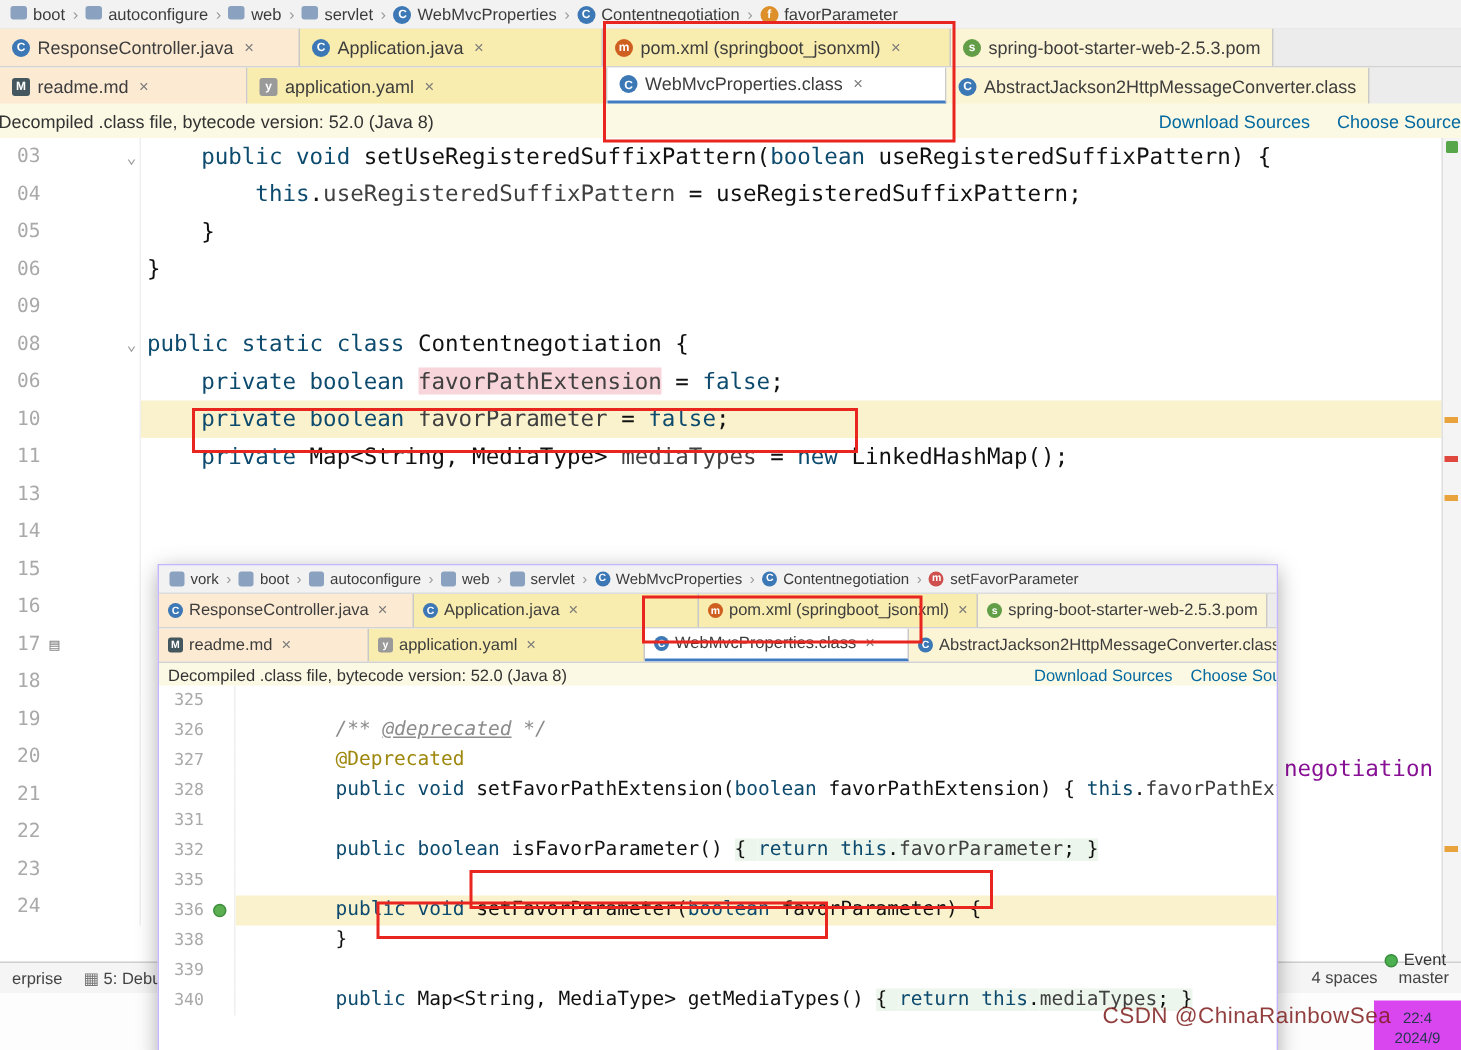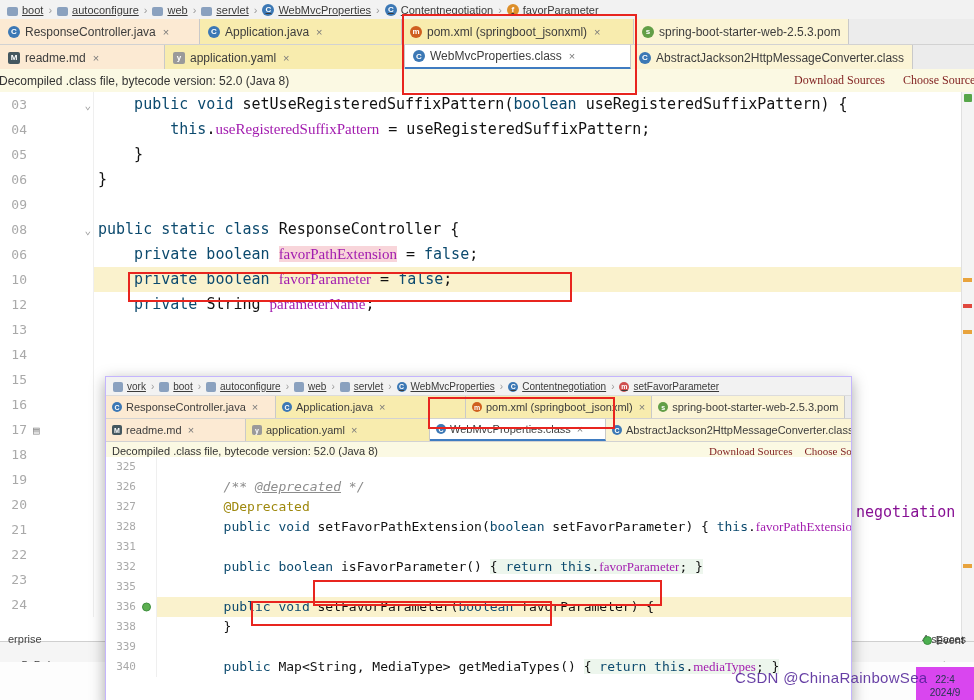--- a/index.html
+++ b/index.html
@@ -2,21 +2,21 @@
 <html><head>
 <meta charset="utf-8">
 <style>
   html,body{margin:0;padding:0;background:#e8e8e8;}
   #app{position:relative;width:974px;height:700px;background:#fff;overflow:hidden;
        font-family:"Liberation Sans",sans-serif;font-size:12px;color:#333;}
 
   
   .breadcrumbs{display:flex;align-items:center;padding-left:4px;background:#f2f2f2;
                border-bottom:1px solid #dcdcdc;height:19px;font-size:11px;color:#3b3b3b;overflow:hidden;white-space:nowrap;}
-  .bc-item{display:inline-flex;align-items:flex-end;gap:4px;padding:0 3px;text-decoration:underline;}
+  .bc-item{display:inline-flex;align-items:flex-start;gap:4px;padding:0 3px;}
   .bc-sep{color:#9a9a9a;padding:0 2px;}
 
   
   .ic{display:inline-flex;width:12px;height:12px;border-radius:50%;align-items:center;justify-content:center;
       font-size:8px;font-weight:bold;color:#fff;flex:none;font-family:"Liberation Sans",sans-serif;}
   .ic-class{background:#3c78b5;}
   .ic-maven{background:#cf5f1f;}
   .ic-method{background:#cf4f4f;}
   .ic-field{background:#dd8f2a;}
   .ic-md{background:#44575f;border-radius:2px;}
@@ -40,65 +40,65 @@
   #outer-tabs .trow2 .tab:nth-child(1){min-width:165px;}
   #outer-tabs .trow2 .tab:nth-child(2){min-width:240px;}
   #outer-tabs .trow2 .tab:nth-child(3){min-width:226px;}
 
   
   .notif{display:flex;align-items:center;padding:0 8px;gap:18px;background:#fbf9e3;
          border-bottom:1px solid #e5e2c5;font-size:12px;color:#333;overflow:hidden;white-space:nowrap;}
   #outer-notif{position:absolute;top:69px;left:0;right:0;height:23px;}
   .crop-left{margin-left:-9px;}
   .notif .spacer{flex:1;}
-  .notif-link{color:#7f1d1d;cursor:pointer;text-decoration:none;flex:none;font-family:Liberation Serif, serif;}
+  .notif-link{color:#0369a1;cursor:pointer;text-decoration:none;flex:none;}
   #outer-notif .notif-link:last-child{margin-right:-14px;}
 
   
   .editor{position:absolute;background:#fff;overflow:hidden;}
   #outer-editor{top:92px;left:0;right:12px;height:549px;}
   .crow{display:flex;height:25px;line-height:25px;font-family:"DejaVu Sans Mono",monospace;font-size:15px;}
   .gnum{flex:none;width:30px;text-align:right;color:#a9a9a9;font-size:13px;padding-right:3px;box-sizing:border-box;overflow:hidden;}
   .gicons{flex:none;width:63px;position:relative;border-right:1px solid #efefef;}
   .ctext{flex:1;padding-left:4px;overflow:hidden;white-space:pre;}
   .cur .ctext{background:#faf2cd;}
   .gi-fold{position:absolute;right:2px;top:50%;transform:translateY(-50%);color:#999;font-size:11px;line-height:11px;}
   .gi-bm{position:absolute;left:3px;top:50%;transform:translateY(-50%);color:#8a8a8a;font-size:11px;line-height:11px;}
   .gi-ovr{position:absolute;left:2px;top:50%;transform:translateY(-50%);width:9px;height:9px;border-radius:50%;
           background:#5caf50;border:1px solid #3f8f3f;box-sizing:border-box;}
   .tk.k{color:#0c4a6e;}
   .tk.p{color:#111;}
-  .tk.f{color:#a21caf;font-family:Liberation Serif, serif;}
+  .tk.f{color:#404040;}
   .tk.c{color:#8c8c8c;font-style:italic;}
   .tk.cu{color:#8c8c8c;font-style:italic;text-decoration:underline;}
   .tk.a{color:#9e880d;}
   .tk.hl{background:#f8d5da;}
   .tk.fold{background:#edf6ed;}
   .frag{position:absolute;left:856px;top:408px;height:25px;line-height:25px;
         font-family:"DejaVu Sans Mono",monospace;font-size:15px;color:#871094;}
 
   
   #scrollbar{position:absolute;top:92px;right:0;width:12px;height:549px;background:#f4f4f4;border-left:1px solid #e0e0e0;}
   .sb-ok{position:absolute;top:2px;left:2px;width:8px;height:8px;background:#57a64a;border-radius:1px;}
   .sb-mark{position:absolute;left:1px;width:9px;height:4px;}
   .sb-o{background:#e8a33d;}
   .sb-r{background:#e0483e;}
 
   
   #status-bar{position:absolute;top:641px;left:0;right:0;height:21px;background:#f5f5f5;border-top:1px solid #cfcfcf;
               display:flex;align-items:center;justify-content:space-between;padding:0 8px;box-sizing:border-box;font-size:11px;color:#444;}
-  .sb-group{display:flex;align-items:flex-start;gap:14px;white-space:nowrap;flex-direction:column;}
+  .sb-group{display:flex;align-items:flex-end;gap:14px;white-space:nowrap;}
   .grid-ic{color:#777;font-size:11px;margin-right:3px;}
   #event-widget{position:absolute;top:634px;right:10px;display:flex;align-items:center;gap:4px;
                 font-size:11px;color:#333;z-index:6;background:transparent;}
   #event-widget .dot{width:9px;height:9px;border-radius:50%;background:#4caf50;border:1px solid #388e3c;box-sizing:border-box;}
   #bottom-strip{position:absolute;top:662px;left:0;right:0;bottom:0;background:#fdfdfd;z-index:4;}
   #clock{position:absolute;right:0;top:5px;width:58px;height:38px;background:#d946ef;color:#24364f;font-size:10px;
          display:flex;flex-direction:column;align-items:center;justify-content:center;line-height:1.3;z-index:7;}
-  #watermark{position:absolute;left:735px;top:669px;z-index:12;color:#4c1d95;opacity:.85;
+  #watermark{position:absolute;left:735px;top:669px;z-index:12;color:#7f1d1d;opacity:.85;
              font-size:15px;letter-spacing:.3px;white-space:nowrap;}
 
   
   #inner-shot{position:absolute;left:105px;top:376px;width:745px;height:330px;background:#fff;z-index:5;
               border:1px solid #c4b5fd;box-shadow:0 4px 14px rgba(0,0,0,.35);overflow:hidden;}
   #inner-shot .breadcrumbs{height:18px;font-size:10px;}
   #inner-shot .ic{width:10px;height:10px;font-size:7px;}
   #inner-shot .tab-row{height:22px;font-size:11px;}
   #inner-shot .tab{padding:0 6px;gap:4px;font-size:11px;}
   #inner-shot .bg-selected{border-bottom-width:2px;}
@@ -244,36 +244,36 @@
         <div class="crow">
           <span class="gnum">09</span>
           <span class="gicons"></span>
           <span class="ctext"></span>
         </div>
         <div class="crow">
           <span class="gnum">08</span>
           <span class="gicons">
             <span class="gi-fold">⌄</span>
           </span>
-          <span class="ctext"><span class="tk k">public static class </span><span class="tk p">ResponseController {</span></span>
+          <span class="ctext"><span class="tk k">public static class </span><span class="tk p">Contentnegotiation {</span></span>
         </div>
         <div class="crow">
           <span class="gnum">06</span>
           <span class="gicons"></span>
           <span class="ctext"><span class="tk k">    private boolean </span><span class="tk f hl">favorPathExtension</span><span class="tk p"> = </span><span class="tk k">false</span><span class="tk p">;</span></span>
         </div>
         <div class="crow cur">
           <span class="gnum">10</span>
           <span class="gicons"></span>
           <span class="ctext"><span class="tk k">    private boolean </span><span class="tk f">favorParameter</span><span class="tk p"> = </span><span class="tk k">false</span><span class="tk p">;</span></span>
         </div>
         <div class="crow">
-          <span class="gnum">12</span>
-          <span class="gicons"></span>
-          <span class="ctext"><span class="tk k">    private </span><span class="tk p">String </span><span class="tk f">parameterName</span><span class="tk p">;</span></span>
+          <span class="gnum">11</span>
+          <span class="gicons"></span>
+          <span class="ctext"><span class="tk k">    private </span><span class="tk p">Map&lt;String, MediaType&gt; </span><span class="tk f">mediaTypes</span><span class="tk p"> = </span><span class="tk k">new</span><span class="tk p"> LinkedHashMap();</span></span>
         </div>
         <div class="crow">
           <span class="gnum">13</span>
           <span class="gicons"></span>
           <span class="ctext"></span>
         </div>
         <div class="crow">
           <span class="gnum">14</span>
           <span class="gicons"></span>
           <span class="ctext"></span>
@@ -470,21 +470,21 @@
             <span class="ctext"><span class="tk c">        /** </span><span class="tk cu">@deprecated</span><span class="tk c"> */</span></span>
           </div>
           <div class="crow">
             <span class="gnum">327</span>
             <span class="gicons"></span>
             <span class="ctext"><span class="tk a">        @Deprecated</span></span>
           </div>
           <div class="crow">
             <span class="gnum">328</span>
             <span class="gicons"></span>
-            <span class="ctext"><span class="tk k">        public void </span><span class="tk p">setFavorPathExtension(</span><span class="tk k">boolean</span><span class="tk p"> setFavorParameter) { </span><span class="tk k">this</span><span class="tk p">.</span><span class="tk f">favorPathExtension</span></span>
+            <span class="ctext"><span class="tk k">        public void </span><span class="tk p">setFavorPathExtension(</span><span class="tk k">boolean</span><span class="tk p"> favorPathExtension) { </span><span class="tk k">this</span><span class="tk p">.</span><span class="tk f">favorPathExtension</span></span>
           </div>
           <div class="crow">
             <span class="gnum">331</span>
             <span class="gicons"></span>
             <span class="ctext"></span>
           </div>
           <div class="crow">
             <span class="gnum">332</span>
             <span class="gicons"></span>
             <span class="ctext"><span class="tk k">        public boolean </span><span class="tk p">isFavorParameter() </span><span class="tk p fold">{ </span><span class="tk k fold">return this</span><span class="tk p fold">.</span><span class="tk f fold">favorParameter</span><span class="tk p fold">; }</span></span>

